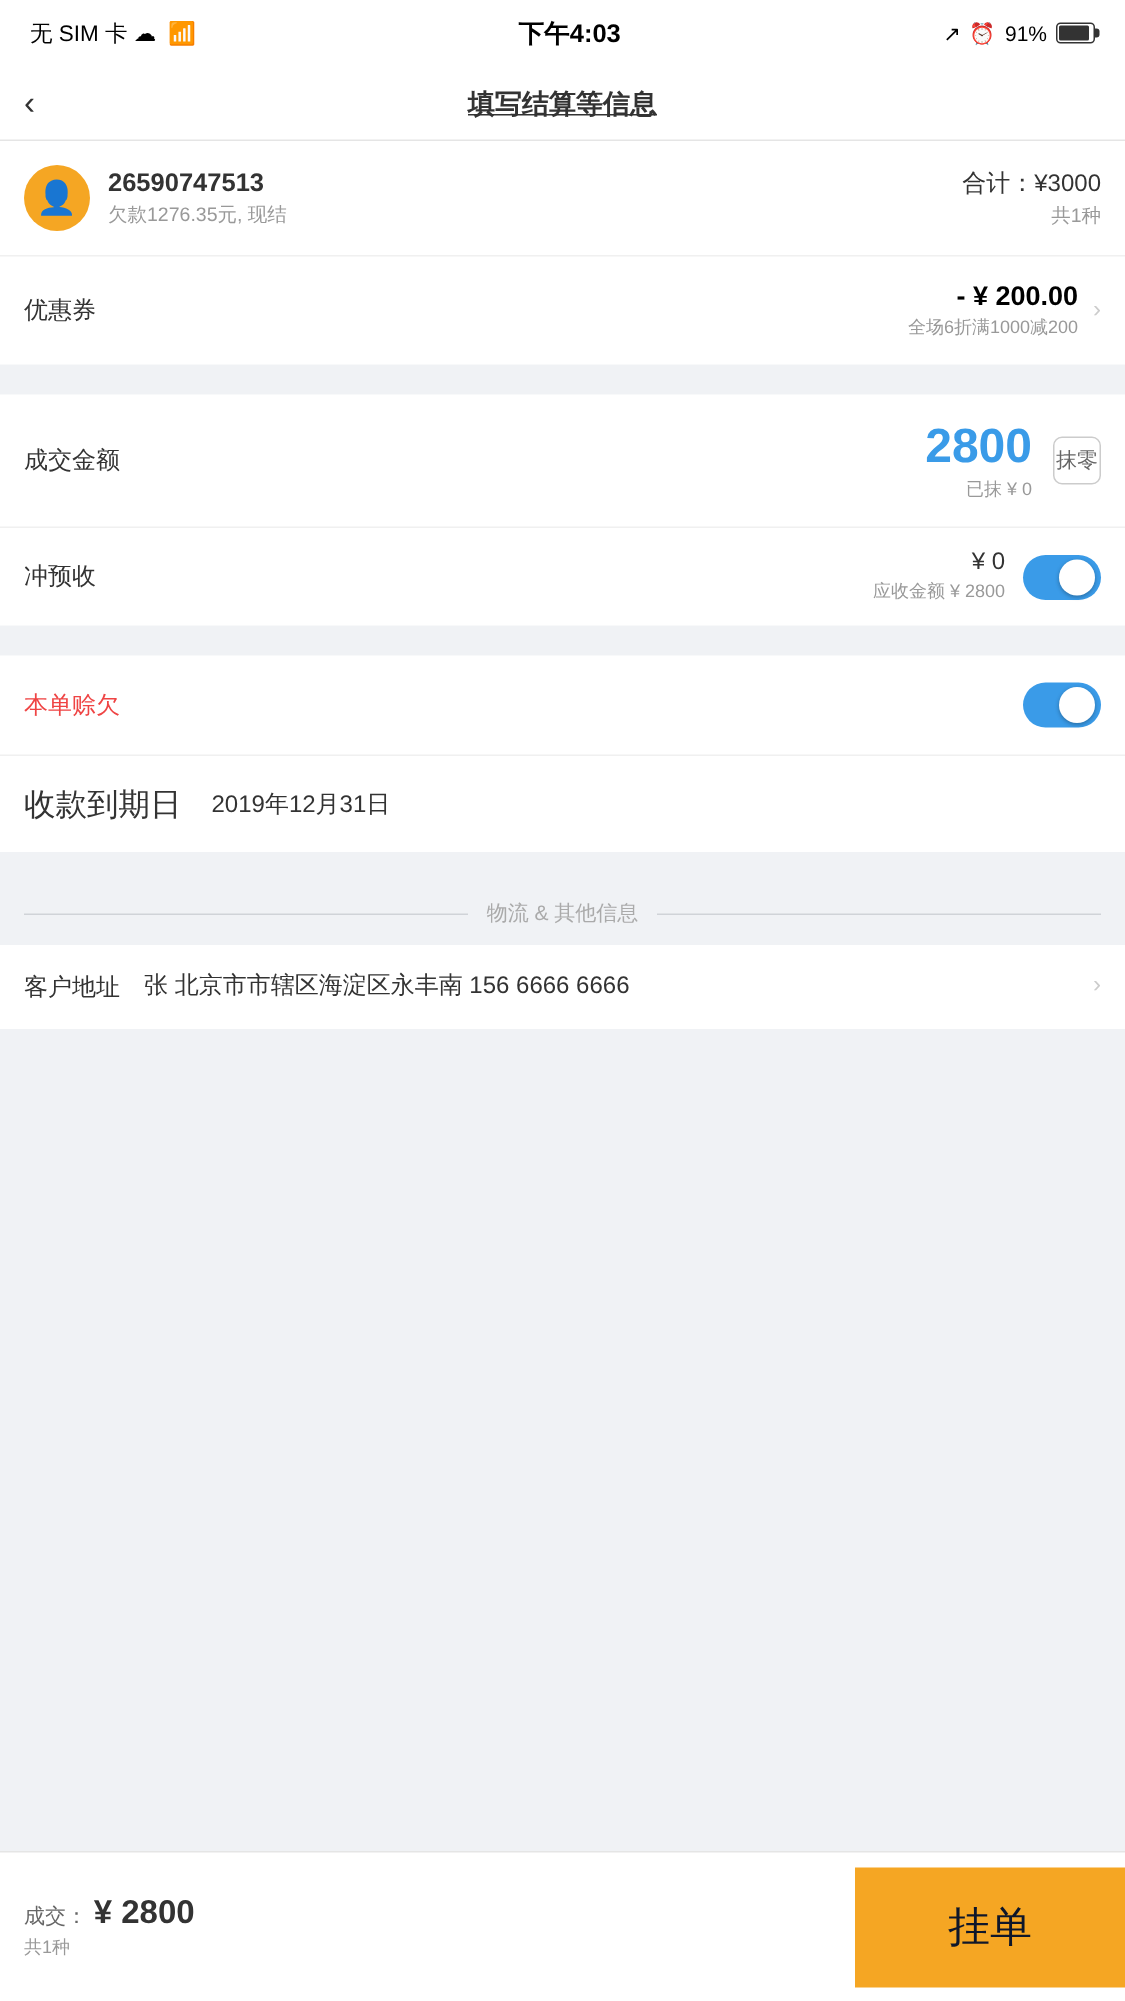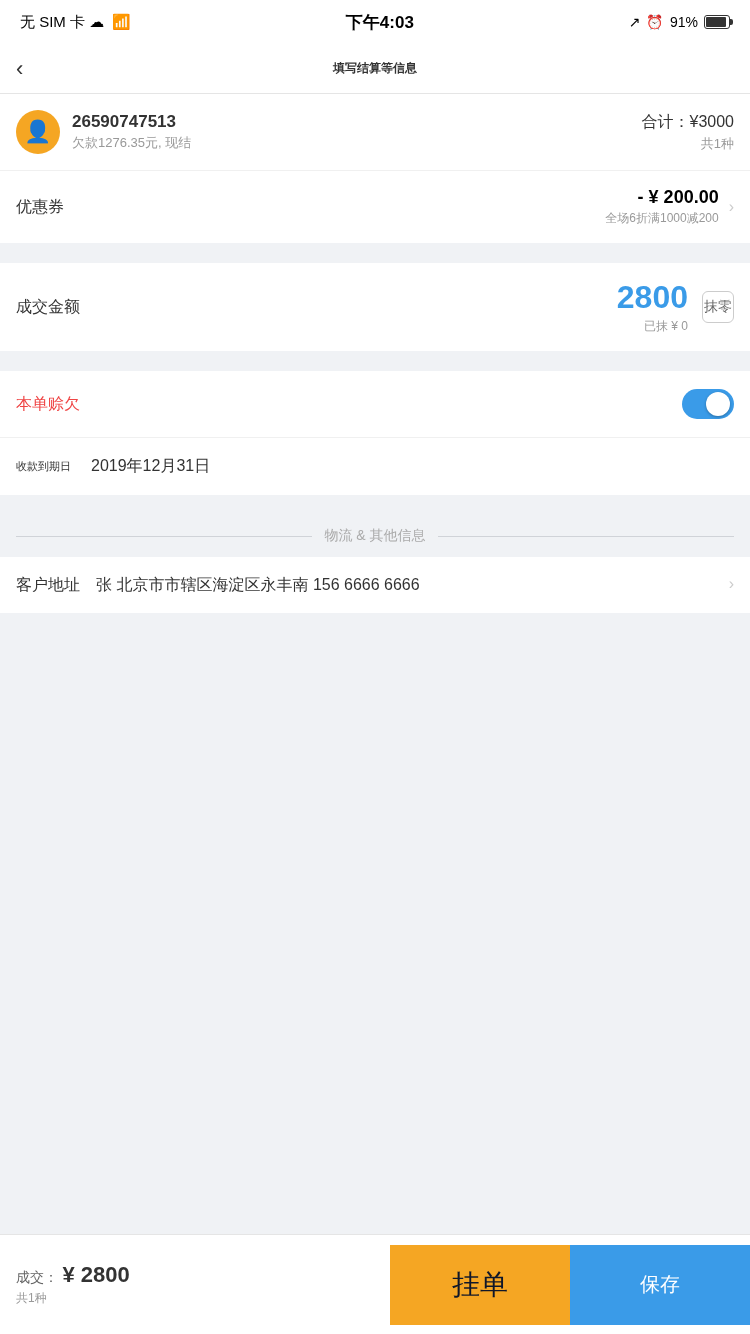--- a/index.html
+++ b/index.html
@@ -64,23 +64,24 @@
     .nav-back {
       font-size: 22px;
       color: #333;
       cursor: pointer;
       padding: 8px 8px 8px 0;
     }
     .nav-title {
       position: absolute;
       left: 50%;
       transform: translateX(-50%);
-      font-size: 12px;
+      font-size: 18px;
       font-weight: 600;
       color: #333;
+      text-decoration: underline;
     }
 
     
     .content {
       padding-bottom: 100px;
     }
 
     
     .card {
       background: #fff;
@@ -268,21 +269,21 @@
     .debt-label { font-size: 16px; color: #ef4444; }
 
     
     .due-row {
       display: flex;
       align-items: center;
       padding: 18px 16px;
       gap: 20px;
       border-top: 1px solid #f0f0f0;
     }
-    .due-label { font-size: 11px; color: #333; flex-shrink: 0; }
+    .due-label { font-size: 21px; color: #333; flex-shrink: 0; }
     .due-date { font-size: 16px; color: #333; }
 
     
     .logistics-divider {
       background: #f0f2f5;
       padding: 12px 16px;
       display: flex;
       align-items: center;
       justify-content: center;
       gap: 12px;
@@ -446,20 +447,32 @@
       <span class="amount-label">成交金额</span>
       <div class="amount-right">
         <div class="amount-col">
           <div class="amount-value">2800</div>
           <div class="amount-sub">已抹  ¥ 0</div>
         </div>
         <button class="round-btn">抹零</button>
       </div>
     </div>
 
+    <div class="prepay-row">
+      <span class="prepay-label">冲预收</span>
+      <div class="prepay-right">
+        <div class="prepay-amount">
+          <div class="yen">¥ 0</div>
+          <div class="sub">应收金额 ¥ 2800</div>
+        </div>
+        <div class="toggle">
+          <div class="toggle-knob"></div>
+        </div>
+      </div>
+    </div>
   </div>
 
   <div class="separator"></div>
 
   <div class="card">
     <div class="debt-row">
       <span class="debt-label">本单赊欠</span>
       <div class="toggle">
         <div class="toggle-knob"></div>
       </div>
@@ -491,14 +504,13 @@
 
 <div class="bottom-bar">
   <div class="bottom-info">
     <div>
       <span class="bottom-total-label">成交：</span>
       <span class="bottom-total-amount">¥ 2800</span>
     </div>
     <div class="bottom-count">共1种</div>
   </div>
   <button class="btn-pending">挂单</button>
-  <button class="btn-save">保存</button>
 </div>
 
 </body></html>

